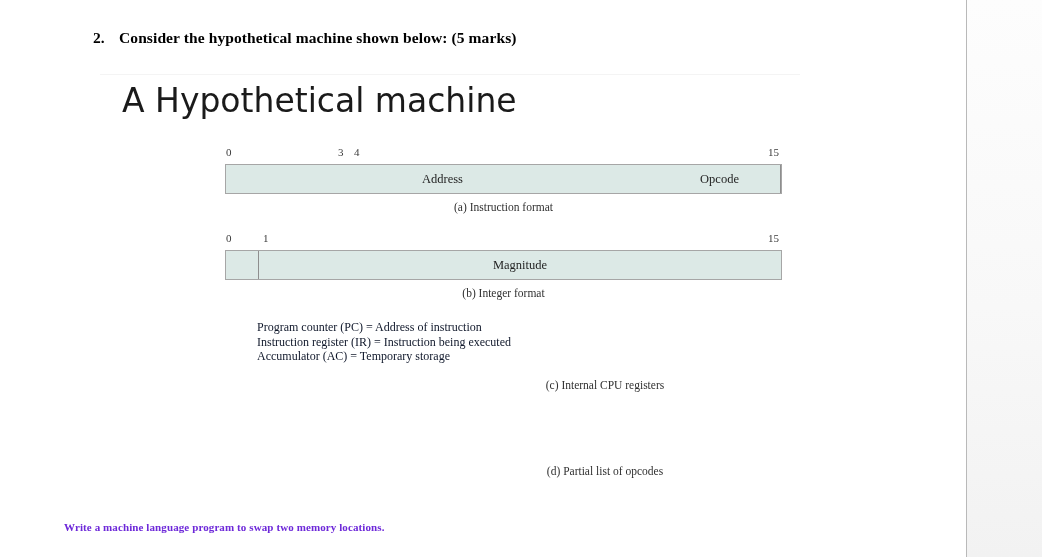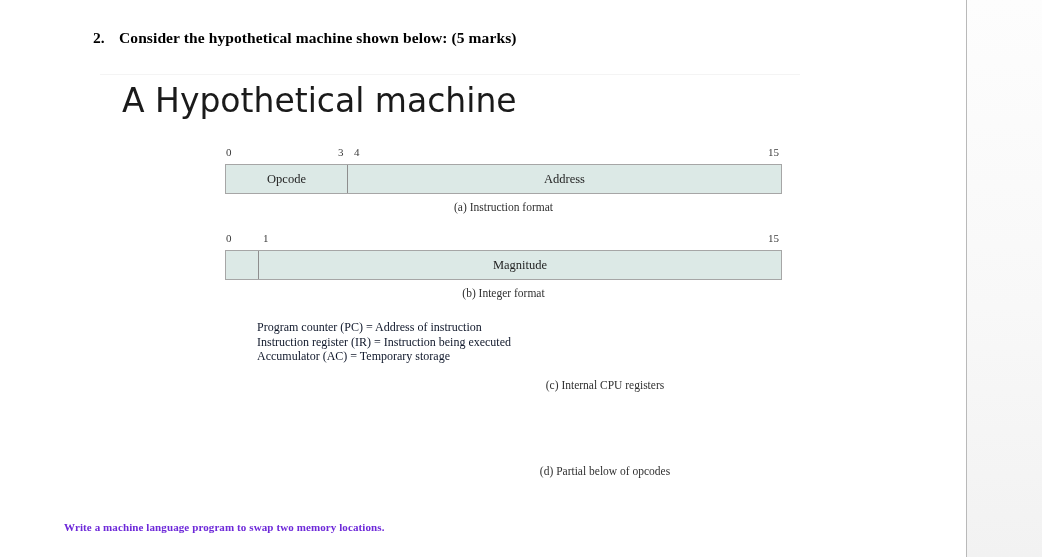--- a/index.html
+++ b/index.html
@@ -166,25 +166,25 @@
     <div id="slide-title">A Hypothetical machine</div>
 
     <div class="fmt-block" style="left:0px; top:72px; width:700px; height:70px;">
 
       <div class="bitlabel" style="left:126px; top:0px;">0</div>
       <div class="bitlabel" style="left:238px; top:0px;">3</div>
       <div class="bitlabel" style="left:254px; top:0px;">4</div>
       <div class="bitlabel" style="left:668px; top:0px;">15</div>
 
       <div class="fmt-box" style="left:125px; top:17px; width:557px;">
+        <div class="fmt-cell" style="flex:1;">
+          <span>Address</span>
+        </div>
         <div class="fmt-cell divider-right" style="width:122px;">
           <span>Opcode</span>
-        </div>
-        <div class="fmt-cell" style="flex:1;">
-          <span>Address</span>
         </div>
       </div>
 
       <div class="fmt-caption" style="left:125px; top:54px; width:557px;">(a) Instruction format</div>
     </div>
 
     <div class="fmt-block" style="left:0px; top:158px; width:700px; height:70px;">
 
       <div class="bitlabel" style="left:126px; top:0px;">0</div>
       <div class="bitlabel" style="left:163px; top:0px;">1</div>
@@ -202,21 +202,21 @@
       <div class="fmt-caption" style="left:125px; top:54px; width:557px;">(b) Integer format</div>
     </div>
 
     <div class="text-block" style="left:157px; top:245px;">
       <span class="line">Program counter (PC) = Address of instruction</span>
       <span class="line">Instruction register (IR) = Instruction being executed</span>
       <span class="line">Accumulator (AC) = Temporary storage</span>
     </div>
     <div class="fmt-caption" style="left:225px; top:304px; width:560px; text-align:center;">(c) Internal CPU registers</div>
 
-    <div class="fmt-caption" style="left:225px; top:390px; width:560px; text-align:center;">(d) Partial below of opcodes</div>
+    <div class="fmt-caption" style="left:225px; top:390px; width:560px; text-align:center;">(d) Partial list of opcodes</div>
 
   </div>
 
   <div id="bottom-prompt">Write a machine language program to swap two memory locations.</div>
 
   <div id="right-divider"></div>
   <div id="right-panel"></div>
 
 </div>
 

